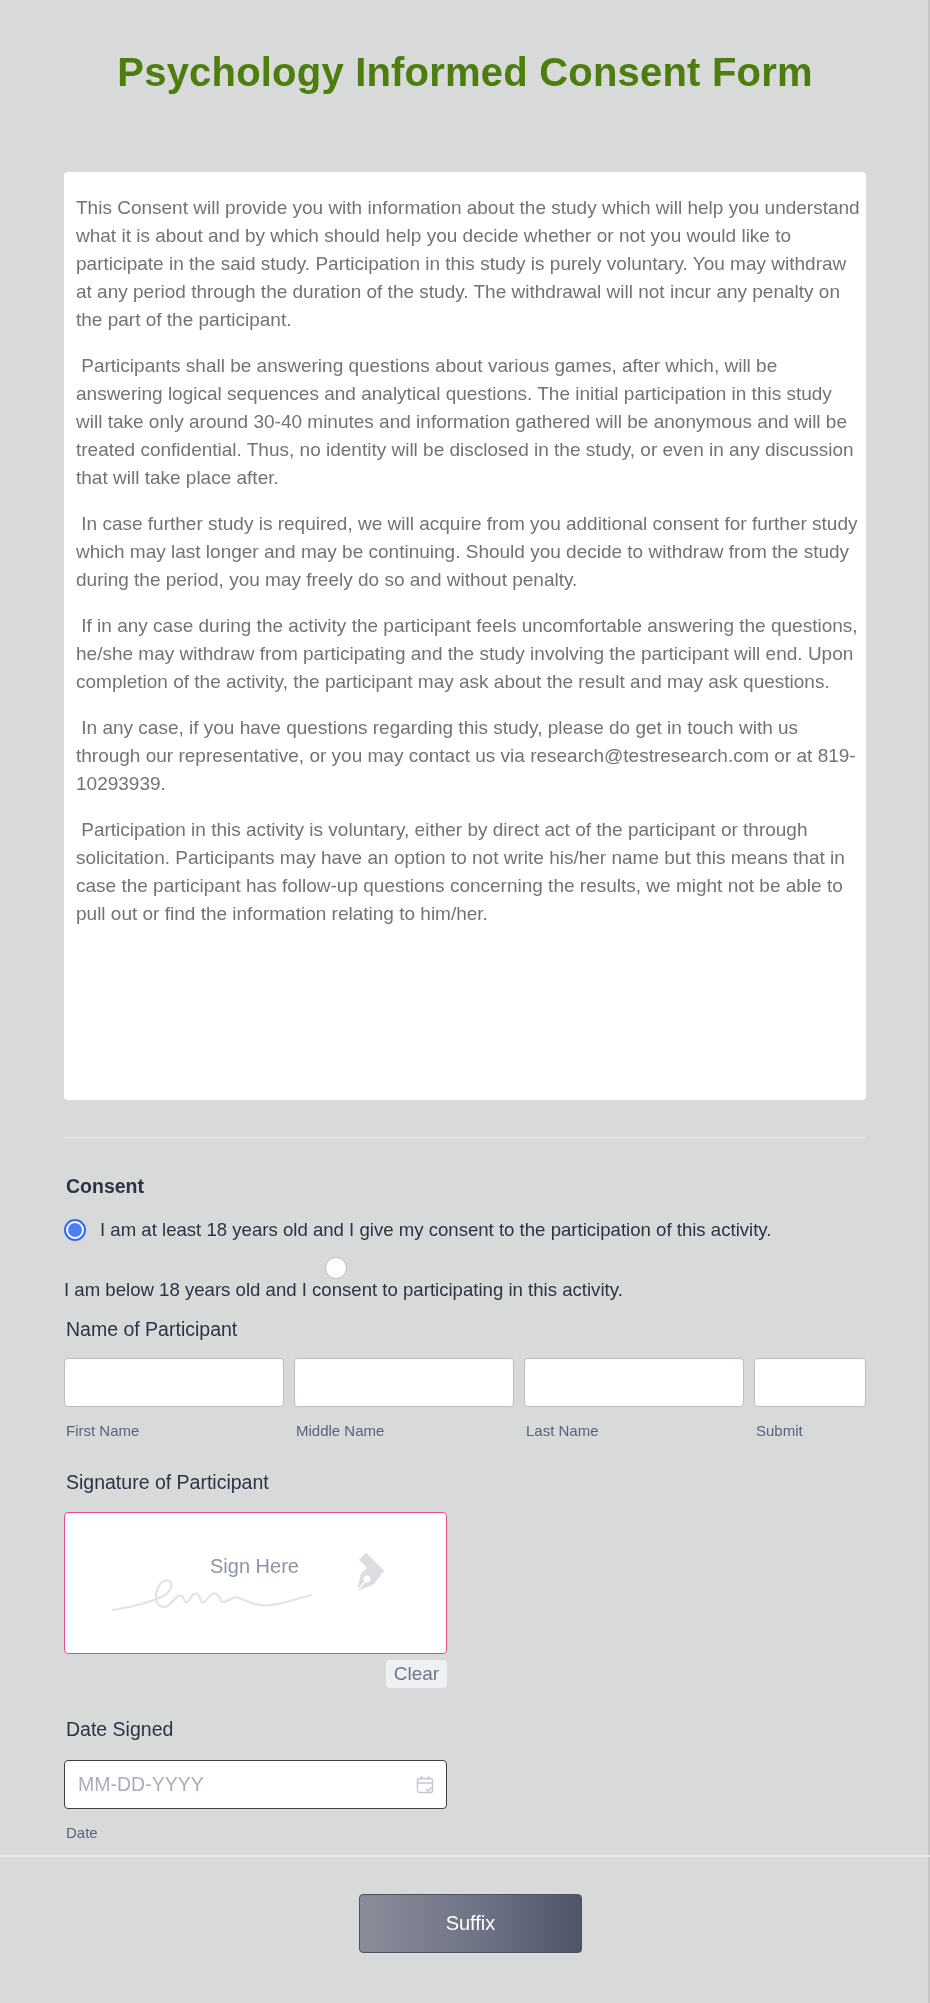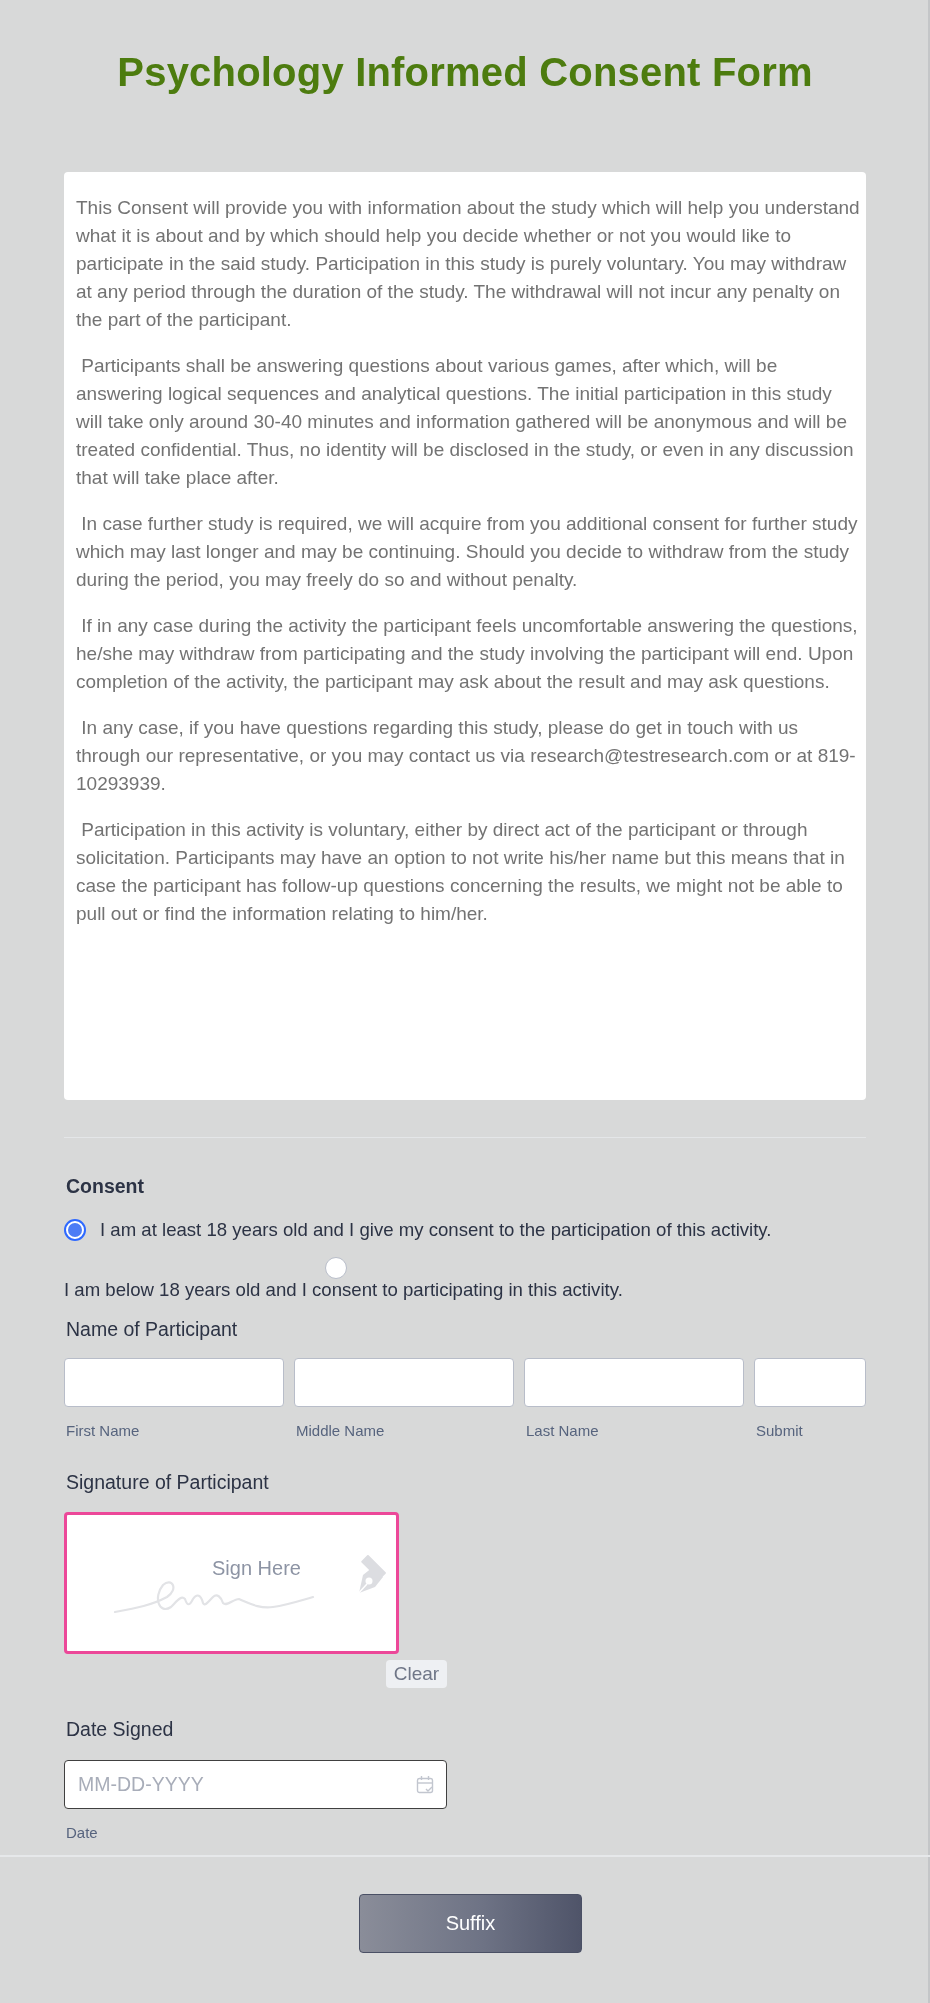--- a/index.html
+++ b/index.html
@@ -37,22 +37,22 @@
     content: ""; position: absolute; left: 2px; top: 2px; width: 14px; height: 14px;
     border-radius: 50%; background: #4d7cf5;
   }
   .radio-label { font-size: 18.6px; color: #2c3345; }
   .text-input {
     position: absolute; background: #fff; border: 1px solid #b8bdc9; border-radius: 4px;
     box-sizing: border-box; height: 49px; top: 1358px;
   }
   .sublabel { position: absolute; font-size: 15px; color: #57647e; }
   .sig-pad {
-    position: absolute; left: 64px; top: 1512px; width: 335px; height: 142px;
-    background: #fff; border: 3px solid #ec4899; border-radius: 4px; box-sizing: border-box;
+    position: absolute; left: 64px; top: 1512px; width: 383px; height: 142px;
+    background: #fff; border: 1px solid #ec4899; border-radius: 4px; box-sizing: border-box;
   }
   .sig-text { position: absolute; left: 145px; top: 42px; font-size: 20px; color: #8d94a4; }
   .clear-btn {
     position: absolute; left: 386px; top: 1660px; width: 61px; height: 28px;
     background: #eef0f3; border-radius: 4px; font-size: 19px; color: #6f7687;
     display: flex; align-items: center; justify-content: center; border: none;
   }
   .date-input {
     position: absolute; left: 64px; top: 1760px; width: 383px; height: 49px;
     background: #fff; border: 1px solid #404040; border-radius: 4px; box-sizing: border-box;

